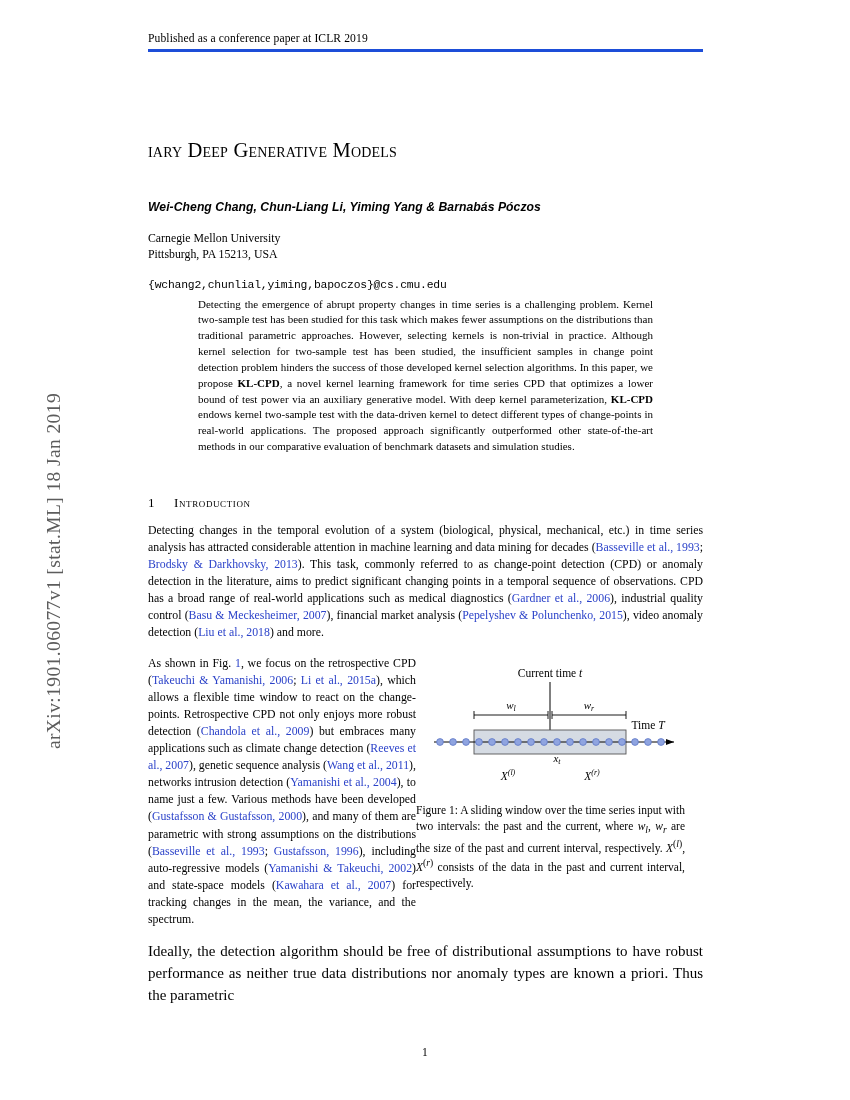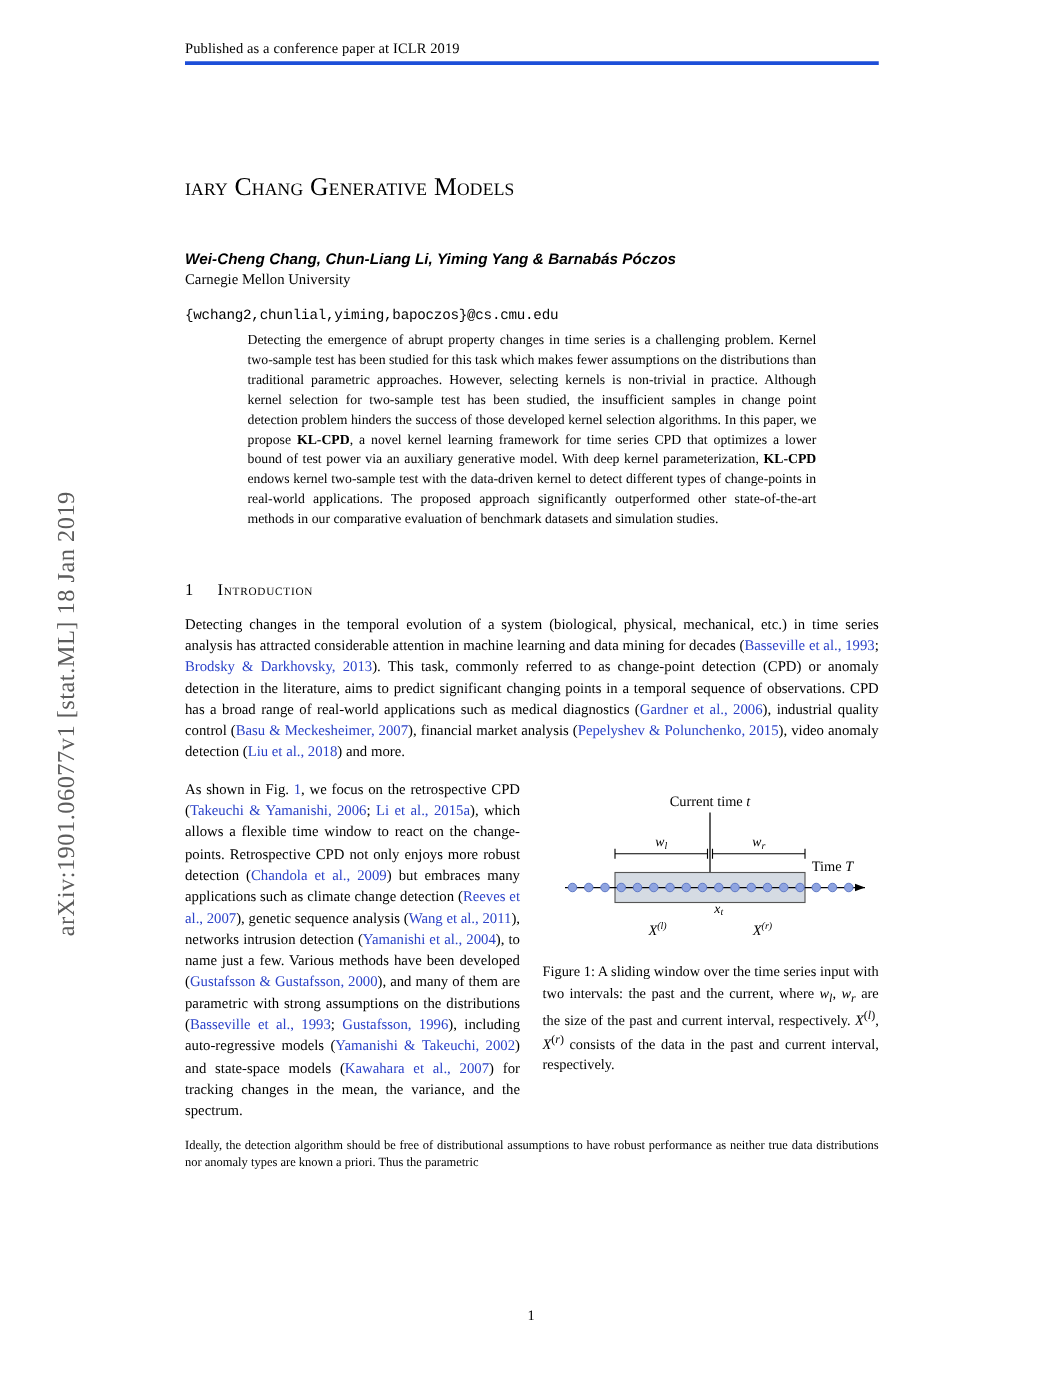--- a/index.html
+++ b/index.html
@@ -56,21 +56,21 @@
   }
   .authors {
     margin-top: 36px;
     font-size: 12.2px;
     font-weight: bold;
     font-family: "Liberation Sans", sans-serif;
     letter-spacing: 0.05px;
     font-style: italic;
   }
   .affil {
-    margin-top: 1px;
+    margin-top: 16px;
     font-size: 11.8px;
     font-family: "Liberation Serif", serif;
     line-height: 1.38;
   }
   .email {
     margin-top: 16px;
     font-size: 11.4px;
     font-family: "Liberation Mono", monospace;
     letter-spacing: -0.2px;
   }
@@ -104,21 +104,20 @@
   .para {
     margin-top: 11px;
     font-size: 11.8px;
     line-height: 1.45;
     text-align: justify;
   }
   .cite { color: #2b42c9; }
   .two-col {
     margin-top: 13px;
     display: flex;
-    gap: 18px;
     align-items: flex-start;
   }
   .col-left {
     width: 268px;
     font-size: 11.8px;
     line-height: 1.45;
     text-align: justify;
   }
   .col-right {
     width: 269px;
@@ -128,21 +127,21 @@
     position: relative;
   }
   .fig-caption {
     margin-top: 12px;
     font-size: 11.5px;
     line-height: 1.42;
     text-align: justify;
   }
   .bottom-para {
     margin-top: 13px;
-    font-size: 10px;
+    font-size: 15px;
     line-height: 1.45;
     text-align: justify;
   }
   .pagenum {
     position: absolute;
     left: 0;
     right: 0;
     top: 1046px;
     text-align: center;
     font-size: 11.6px;
@@ -158,25 +157,26 @@
 <div class="page">
 
   <div class="arxiv-stamp">arXiv:1901.06077v1  [stat.ML]  18 Jan 2019</div>
 
   <div class="content">
 
     <div class="runhead">Published as a conference paper at ICLR 2019</div>
 
     <div class="title">
       <br>
-      <span>iary Chang Generative Models</span>
+      <span>iary Deep Generative Models</span>
     </div>
 
     <div class="authors">Wei-Cheng Chang, Chun-Liang Li, Yiming Yang &amp; Barnabás Póczos</div>
     <div class="affil">Carnegie Mellon University</div>
+    <div class="affil" style="margin-top:0">Pittsburgh, PA 15213, USA</div>
     <div class="email">{wchang2,chunlial,yiming,bapoczos}@cs.cmu.edu</div>
 
     <div class="abstract-body">
       Detecting the emergence of abrupt property changes in time series is a challenging
       problem. Kernel two-sample test has been studied for this task which makes fewer
       assumptions on the distributions than traditional parametric approaches. However,
       selecting kernels is non-trivial in practice. Although kernel selection for
       two-sample test has been studied, the insufficient samples in change point detection
       problem hinders the success of those developed kernel selection algorithms.
       In this paper, we propose <b>KL-CPD</b>, a novel kernel learning framework for time

